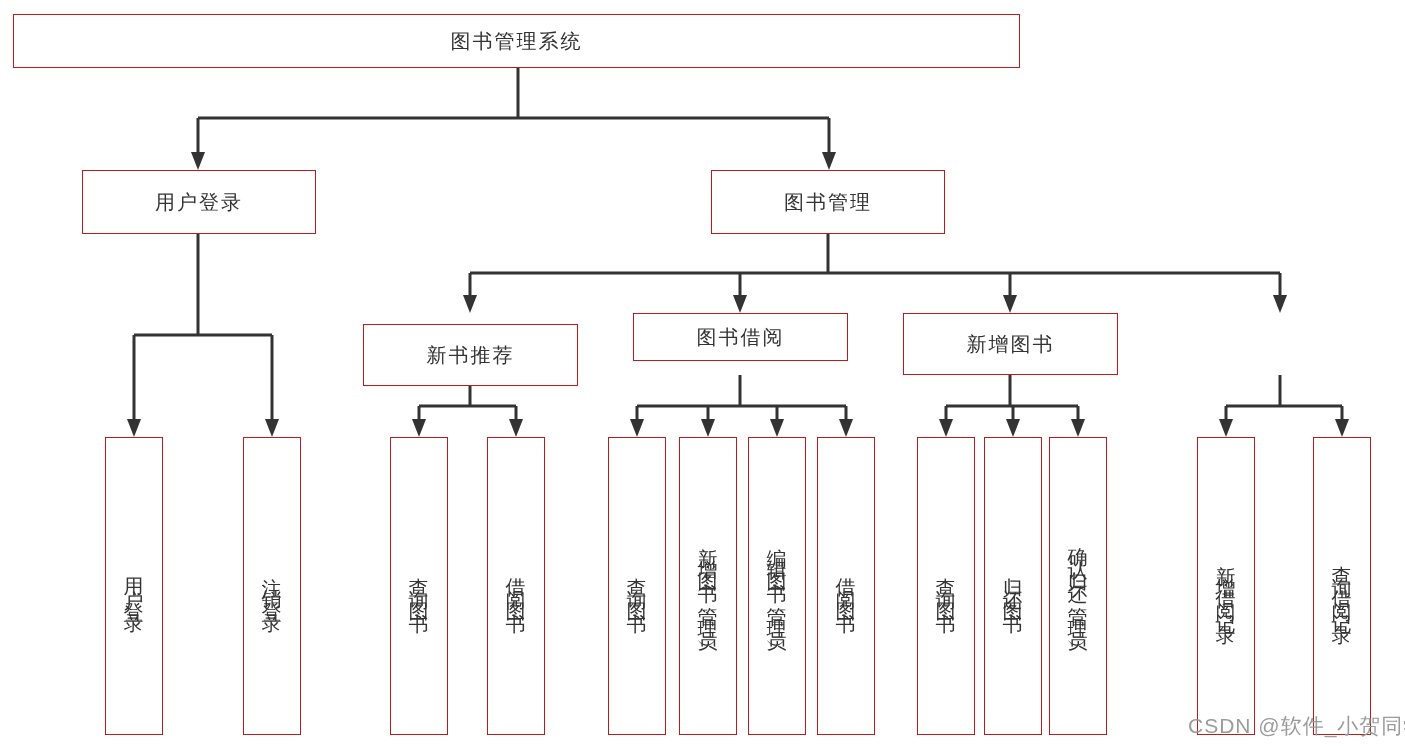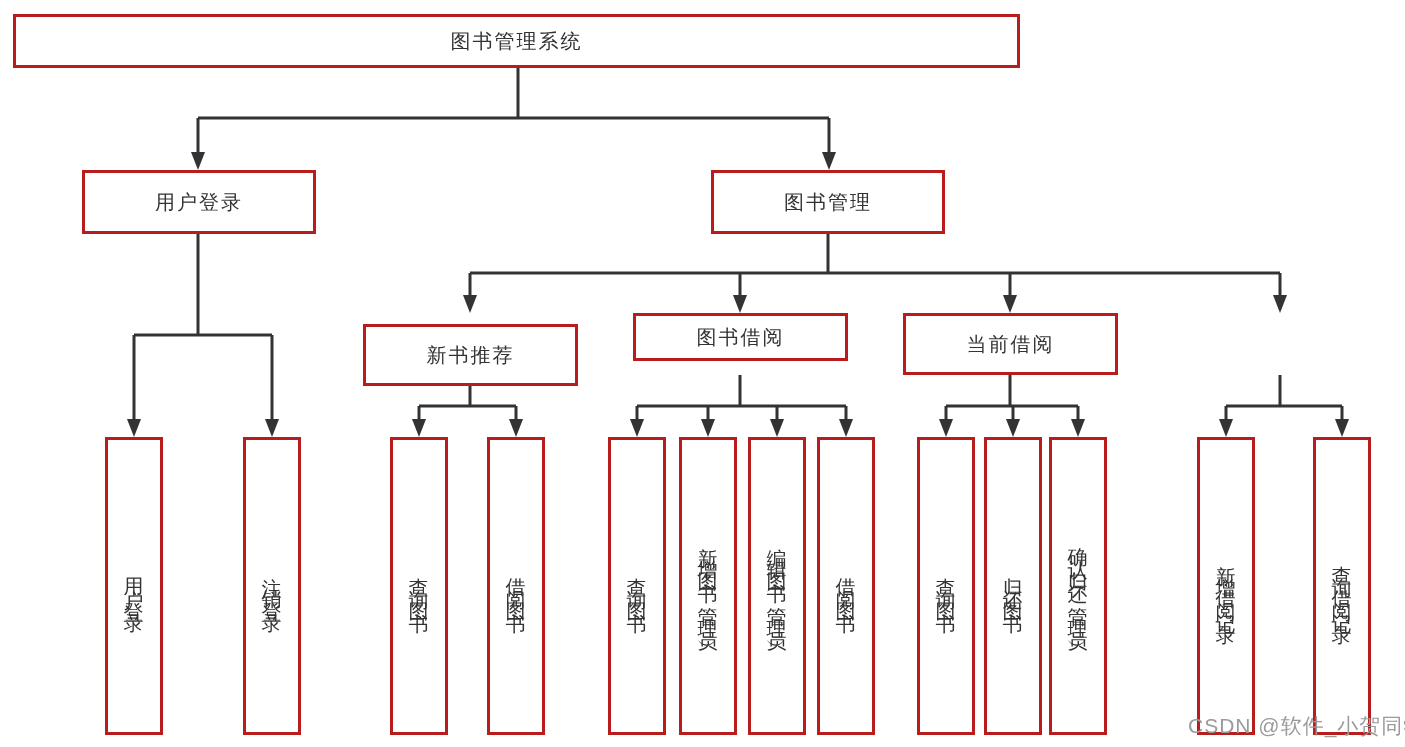--- a/index.html
+++ b/index.html
@@ -13,21 +13,21 @@
   }
   .connectors {
     position: absolute;
     left: 0; top: 0;
     width: 1405px; height: 747px;
   }
   .node {
     position: absolute;
     box-sizing: border-box;
     background: #ffffff;
-    border: 3px solid #b91c1c;
+    border: 1px solid #b91c1c;
     display: flex;
     align-items: center;
     justify-content: center;
     color: #333333;
     font-size: 20px;
     letter-spacing: 2px;
     z-index: 2;
   }
   .node.vert {
     letter-spacing: 12px;
@@ -131,21 +131,21 @@
     <span>图书管理</span>
   </div>
 
   <div class="node" style="left:363px; top:324px; width:215px; height:62px;">
     <span>新书推荐</span>
   </div>
   <div class="node" style="left:633px; top:313px; width:215px; height:48px;">
     <span>图书借阅</span>
   </div>
   <div class="node" style="left:903px; top:313px; width:215px; height:62px;">
-    <span>当前借阅</span>
+    <span>新增图书</span>
   </div>
 
   <div class="node vert" style="left:105px; top:437px; width:58px; height:298px;">
     <span class="vtext">用户登录</span>
   </div>
   <div class="node vert" style="left:243px; top:437px; width:58px; height:298px;">
     <span class="vtext">注销登录</span>
   </div>
 
   <div class="node vert" style="left:390px; top:437px; width:58px; height:298px;">

